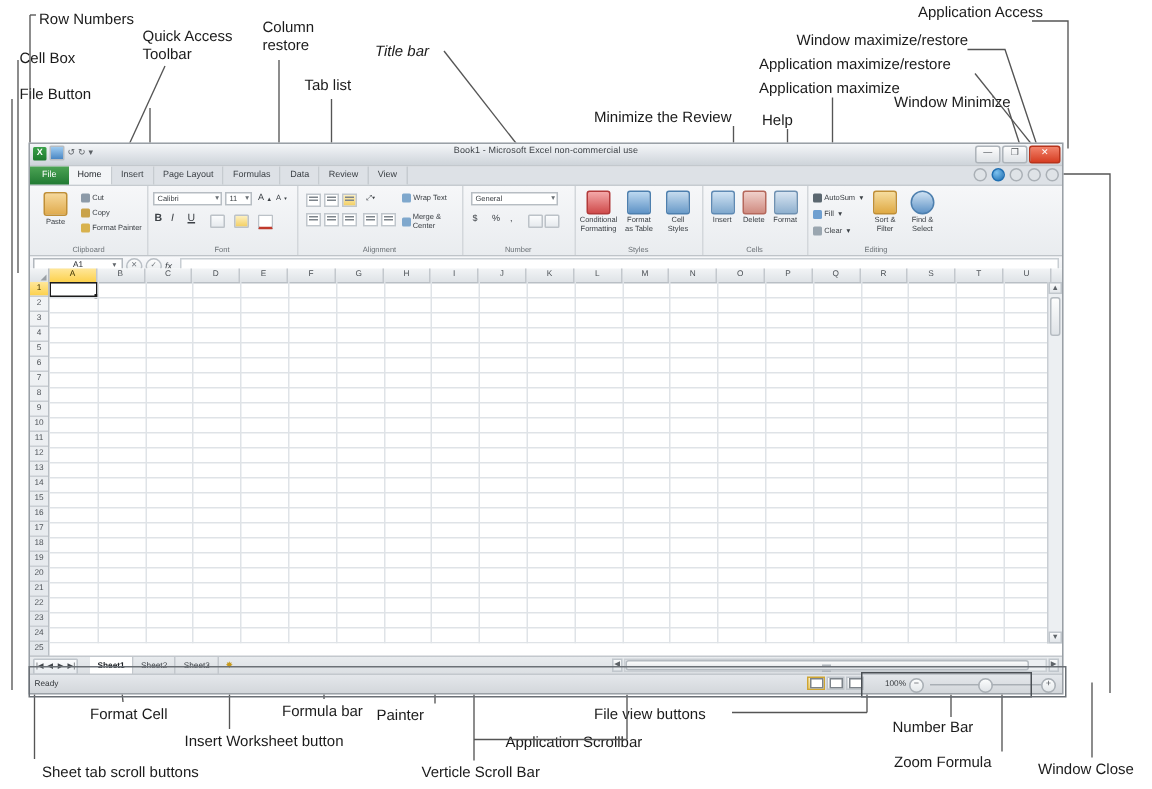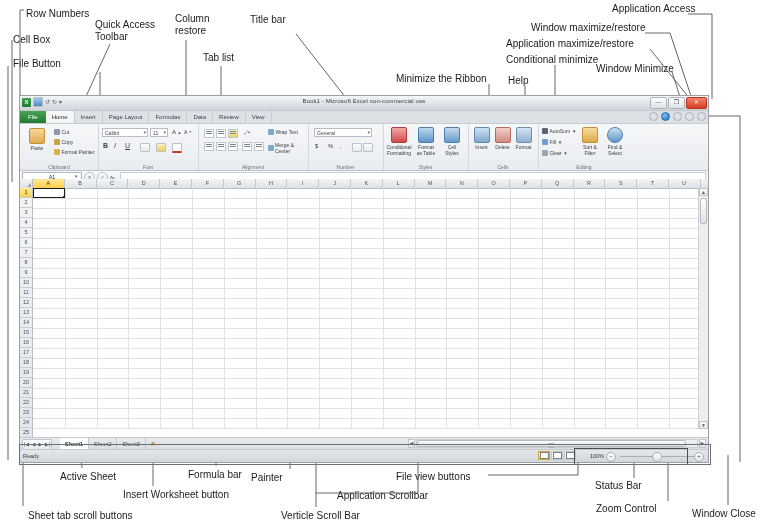--- a/index.html
+++ b/index.html
@@ -158,40 +158,40 @@
 <div id="root">
 
   <div class="ann" style="left:26px;top:8px;">Row Numbers</div>
   <div class="ann" style="left:13px;top:34px;">Cell Box</div>
   <div class="ann" style="left:13px;top:58px;">File Button</div>
   <div class="ann" style="left:95px;top:19px;">Quick Access
 Toolbar</div>
   <div class="ann" style="left:175px;top:13px;">Column
 restore</div>
   <div class="ann" style="left:203px;top:52px;">Tab list</div>
-  <div class="ann" style="left:250px;top:14px;">Title bar</div>
-
-  <div class="ann" style="left:396px;top:73px;">Minimize the Ribbon</div>
+  <div class="ann" style="left:250px;top:29px;font-style:italic;">Title bar</div>
+
+  <div class="ann" style="left:396px;top:73px;">Minimize the Review</div>
   <div class="ann" style="left:508px;top:75px;">Help</div>
-  <div class="ann" style="left:506px;top:54px;">Conditional minimize</div>
+  <div class="ann" style="left:506px;top:54px;">Application maximize</div>
   <div class="ann" style="left:506px;top:38px;">Application maximize/restore</div>
   <div class="ann" style="left:531px;top:22px;">Window maximize/restore</div>
   <div class="ann" style="left:596px;top:63px;">Window Minimize</div>
   <div class="ann" style="left:612px;top:3px;">Application Access</div>
 
-  <div class="ann" style="left:60px;top:471px;">Active Sheet</div>
+  <div class="ann" style="left:60px;top:471px;">Format Cell</div>
   <div class="ann" style="left:123px;top:489px;">Insert Worksheet button</div>
   <div class="ann" style="left:188px;top:469px;">Formula bar</div>
   <div class="ann" style="left:251px;top:472px;">Painter</div>
   <div class="ann" style="left:28px;top:510px;">Sheet tab scroll buttons</div>
   <div class="ann" style="left:281px;top:510px;">Verticle Scroll Bar</div>
   <div class="ann" style="left:337px;top:490px;">Application Scrollbar</div>
   <div class="ann" style="left:396px;top:471px;">File view buttons</div>
-  <div class="ann" style="left:595px;top:480px;">Status Bar</div>
-  <div class="ann" style="left:596px;top:503px;">Zoom Control</div>
+  <div class="ann" style="left:595px;top:480px;">Number Bar</div>
+  <div class="ann" style="left:596px;top:503px;">Zoom Formula</div>
   <div class="ann" style="left:692px;top:508px;">Window Close</div>
 
   <svg class="diag" style="left:0;top:0;width:768px;height:526px;">
     <g stroke="#555" stroke-width="0.9" fill="none">
 
       <path d="M20,10 L24,10"></path>
       <path d="M20,10 L20,200"></path>
       <path d="M12,40 L12,182"></path>
       <path d="M8,66 L8,460"></path>
 

